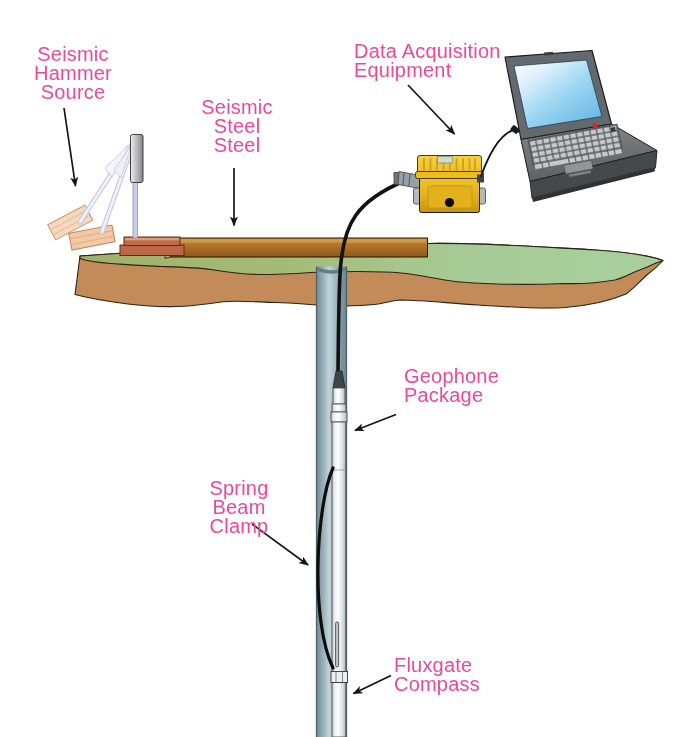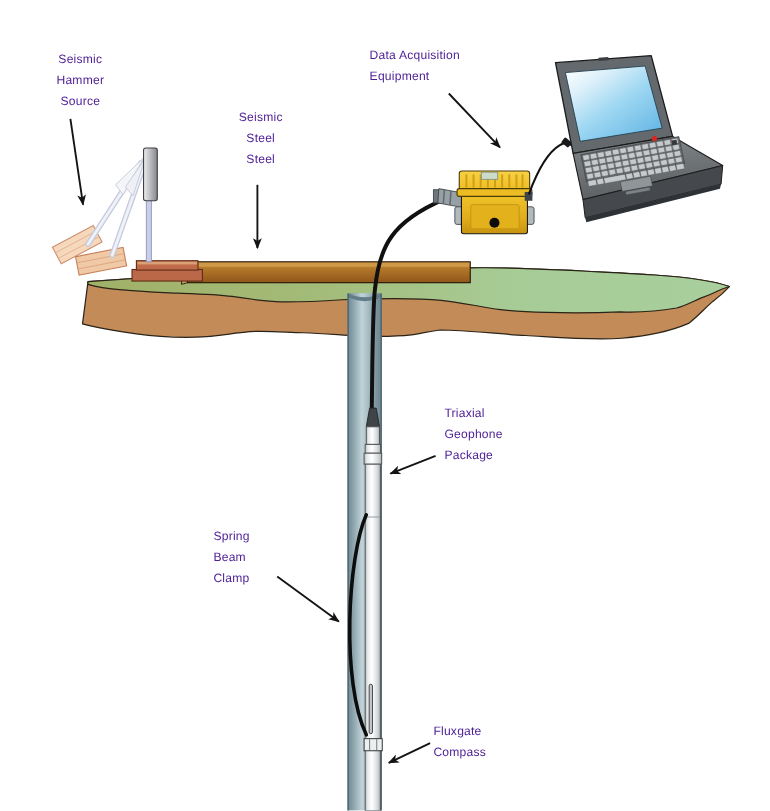--- a/index.html
+++ b/index.html
@@ -2,21 +2,21 @@
 <html><head>
 <meta charset="utf-8">
 <style>
   html,body{margin:0;padding:0;background:#ffffff;}
   .stage{
     position:relative;width:700px;height:737px;background:#ffffff;overflow:hidden;
     font-family:"Liberation Sans", sans-serif;
   }
   .stage svg{position:absolute;left:0;top:0;}
   .label{
-    position:absolute;color:#4c1d95;font-size:11px;line-height:19px;
+    position:absolute;color:#ec4899;font-size:20px;line-height:19px;
     letter-spacing:0.2px;
   }
   .label span{display:block;}
   .label.center{text-align:center;}
   .label.left{text-align:left;}
 </style>
 </head>
 <body>
 
 <div class="stage">
@@ -252,32 +252,31 @@
   <span>Hammer</span>
   <span>Source</span>
 </div>
 
 <div class="label center" style="left:194px;top:98px;width:86px;">
   <span>Seismic</span>
   <span>Steel</span>
   <span>Steel</span>
 </div>
 
-<div class="label left" style="left:336px;top:42px;width:150px;">
+<div class="label left" style="left:354px;top:42px;width:150px;">
   <span>Data Acquisition</span>
   <span>Equipment</span>
 </div>
 
 <div class="label left" style="left:404px;top:367px;width:110px;">
-  <span>Triaxial</span>
   <span>Geophone</span>
   <span>Package</span>
 </div>
 
-<div class="label left" style="left:194px;top:479px;width:90px;">
+<div class="label left" style="left:194px;top:479px;width:90px;text-align:center;">
   <span>Spring</span>
   <span>Beam</span>
   <span>Clamp</span>
 </div>
 
 <div class="label left" style="left:394px;top:656px;width:110px;">
   <span>Fluxgate</span>
   <span>Compass</span>
 </div>
 

